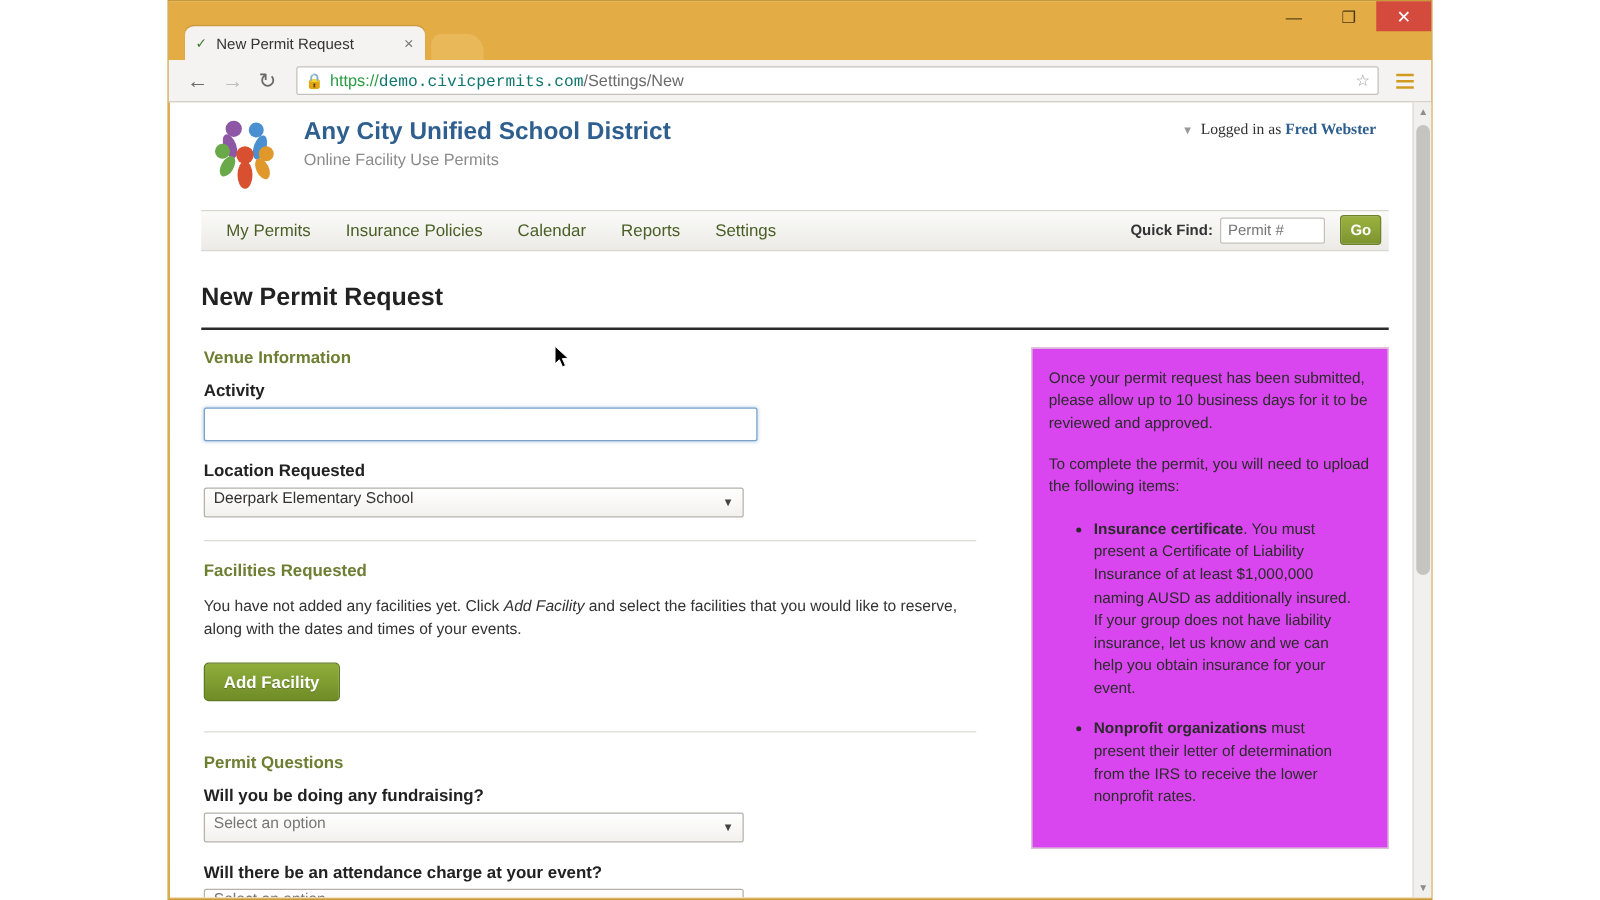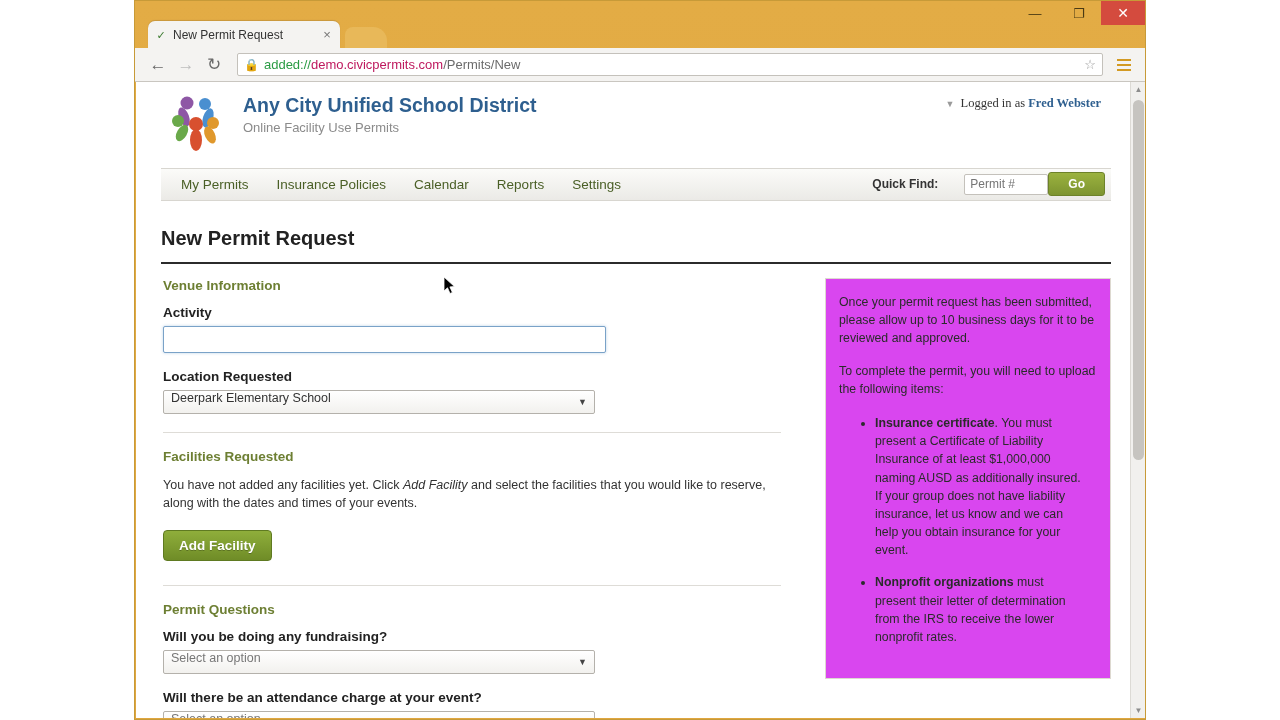--- a/index.html
+++ b/index.html
@@ -169,21 +169,21 @@
     font-size: 12px;
     margin-right: 5px;
   }
 
   .url {
     font-size: 13px;
     color: #6b6b6b;
     white-space: nowrap;
   }
   .url .scheme { color: #2a9b43; }
-  .url .host { color: #be185d; }
+  .url .host { color: #0f766e; font-family: Liberation Mono, monospace; }
 
   .star-icon {
     margin-left: auto;
     color: #9a9a9a;
     font-size: 13px;
   }
 
   .menu-icon {
     width: 22px;
     height: 22px;
@@ -317,26 +317,25 @@
   .quickfind input {
     width: 84px;
     height: 21px;
     font-size: 12px;
     color: #999;
     border: 1px solid #c4c1bb;
     border-radius: 2px;
     padding: 0 5px;
     box-sizing: border-box;
     font-family: "Liberation Sans", sans-serif;
-    margin-left: 20px;
   }
   .qf-go {
-    margin-left: 0;
+    margin-left: 12px;
     height: 22px;
-    padding: 0 19px;
+    padding: 0 7px;
     background: linear-gradient(to bottom, #9bb23f 0%, #7d9430 100%);
     color: #fff;
     font-size: 12px;
     font-weight: bold;
     border: 1px solid #6d8229;
     border-radius: 3px;
     display: flex;
     align-items: center;
     cursor: pointer;
   }
@@ -541,21 +540,21 @@
       <div class="tab-new"></div>
     </div>
 
     <div class="toolbar">
       <div class="navbtn">←</div>
       <div class="navbtn disabled">→</div>
       <div class="navbtn">↻</div>
       <div class="omnibox">
         <span class="lock-icon">🔒</span>
         <span class="url">
-          <span class="scheme">added://</span><span class="host">demo.civicpermits.com</span><span>/Permits/New</span>
+          <span class="scheme">https://</span><span class="host">demo.civicpermits.com</span><span>/Settings/New</span>
         </span>
         <span class="star-icon">☆</span>
       </div>
       <div class="menu-icon">
         <span></span>
           <span></span>
           <span></span>
       </div>
     </div>
 

